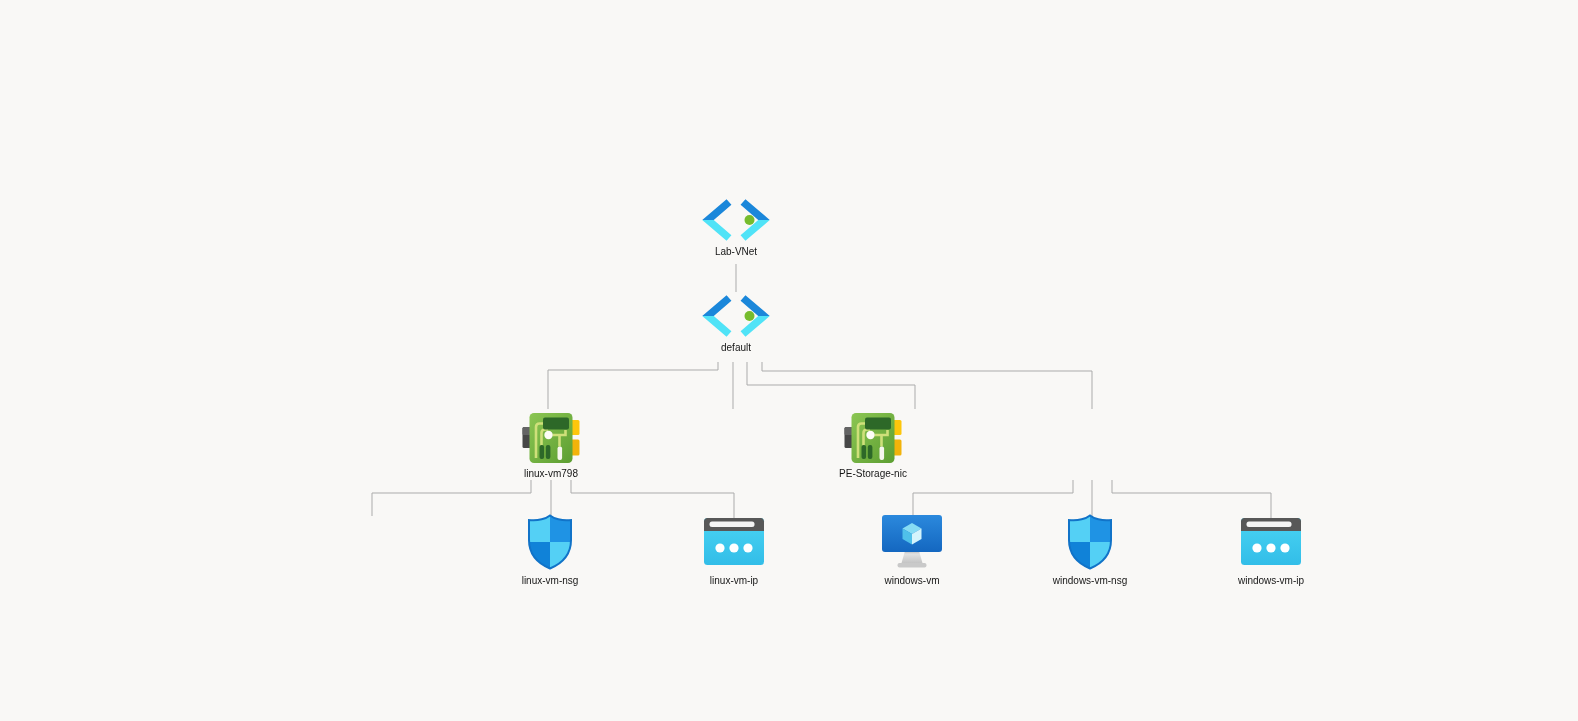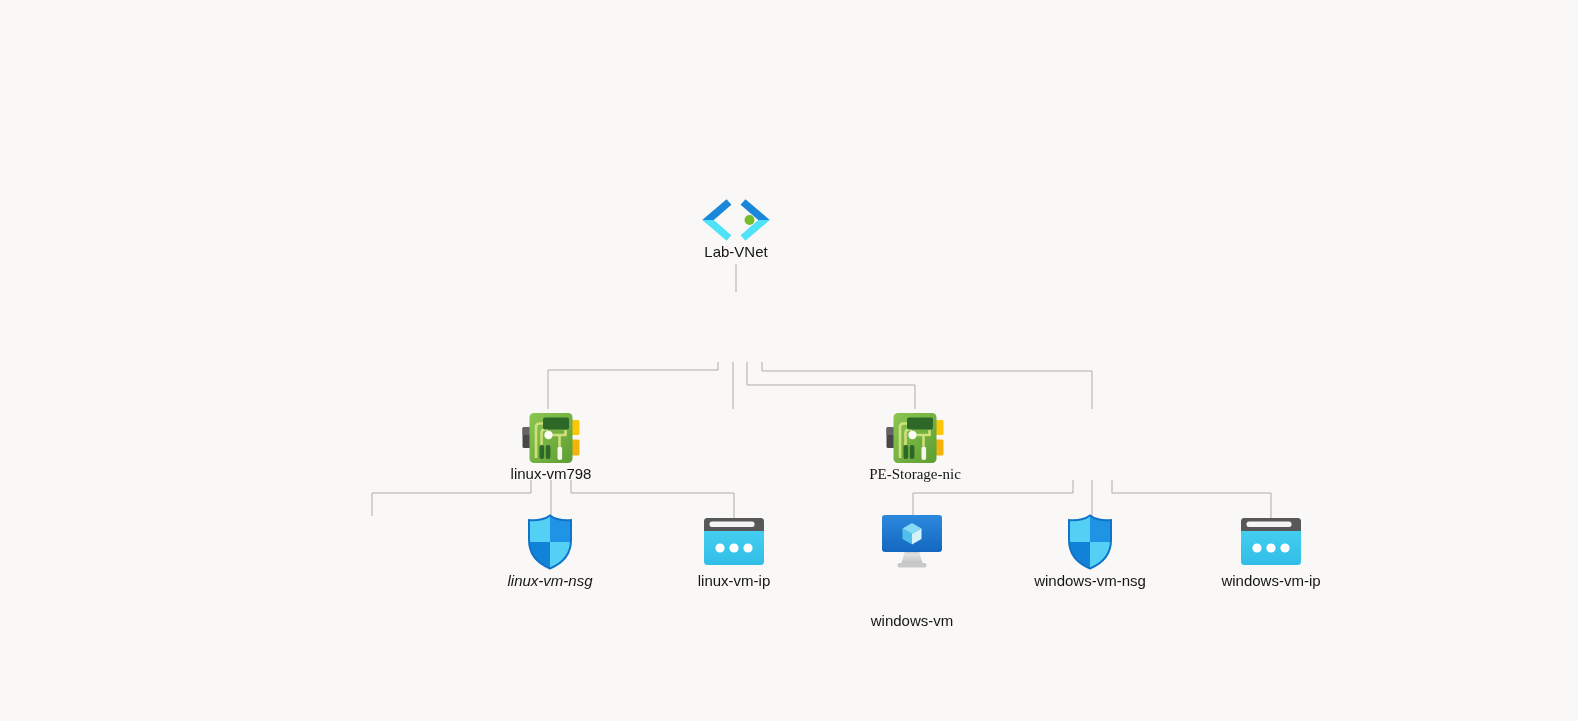--- a/index.html
+++ b/index.html
@@ -37,21 +37,21 @@
   .icon-wrap {
     display: flex;
     align-items: center;
     justify-content: center;
   }
   .node.row1 .icon-wrap, .node.row2 .icon-wrap { height: 48px; }
   .node.row3 .icon-wrap { height: 58px; }
   .node.row4 .icon-wrap { height: 62px; }
   .label {
     margin-top: 1px;
-    font-size: 15px;
+    font-size: 10px;
     line-height: 14px;
     color: #161616;
     white-space: nowrap;
     text-align: left;
   }
   #icon-defs { position: absolute; width: 0; height: 0; overflow: hidden; }
 </style>
 </head>
 <body>
 
@@ -160,61 +160,69 @@
 
   <div class="node row1" style="left:666px; top:196px;">
     <div class="icon-wrap">
       <svg width="68" height="44">
           <use href="#icon-vnet"></use>
         </svg>
     </div>
     <div class="label">Lab-VNet</div>
   </div>
 
+  <div class="node row2" style="left:666px; top:292px;">
+    <div class="icon-wrap">
+      <svg width="68" height="44">
+          <use href="#icon-vnet"></use>
+        </svg>
+    </div>
+    <div class="label">default</div>
+  </div>
 
   <div class="node row3" style="left:481px; top:408px;">
     <div class="icon-wrap">
       <svg width="58" height="54">
           <use href="#icon-nic"></use>
         </svg>
     </div>
     <div class="label">linux-vm798</div>
   </div>
 
 
-  <div class="node row3" style="left:845px; top:408px;font-family:Liberation Serif, serif;">
+  <div class="node row3" style="left:803px; top:408px;">
     <div class="icon-wrap">
       <svg width="58" height="54">
           <use href="#icon-nic"></use>
         </svg>
     </div>
     <div class="label">PE-Storage-nic</div>
   </div>
 
 
 
-  <div class="node row4" style="left:480px; top:511px;font-style:italic;">
+  <div class="node row4" style="left:480px; top:511px;">
     <div class="icon-wrap">
       <svg width="50" height="56">
           <use href="#icon-nsg"></use>
         </svg>
     </div>
     <div class="label">linux-vm-nsg</div>
   </div>
 
   <div class="node row4" style="left:664px; top:511px;">
     <div class="icon-wrap">
       <svg width="62" height="50">
           <use href="#icon-ip"></use>
         </svg>
     </div>
     <div class="label">linux-vm-ip</div>
   </div>
 
-  <div class="node row4" style="left:842px; top:511px;gap:40px;">
+  <div class="node row4" style="left:842px; top:511px;">
     <div class="icon-wrap">
       <svg width="62" height="56">
           <use href="#icon-vm"></use>
         </svg>
     </div>
     <div class="label">windows-vm</div>
   </div>
 
   <div class="node row4" style="left:1020px; top:511px;">
     <div class="icon-wrap">

